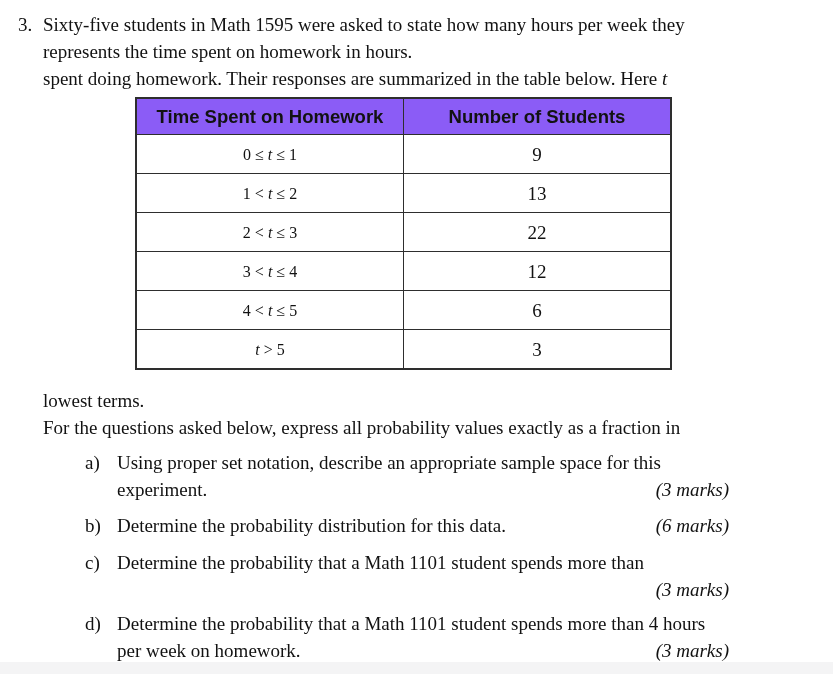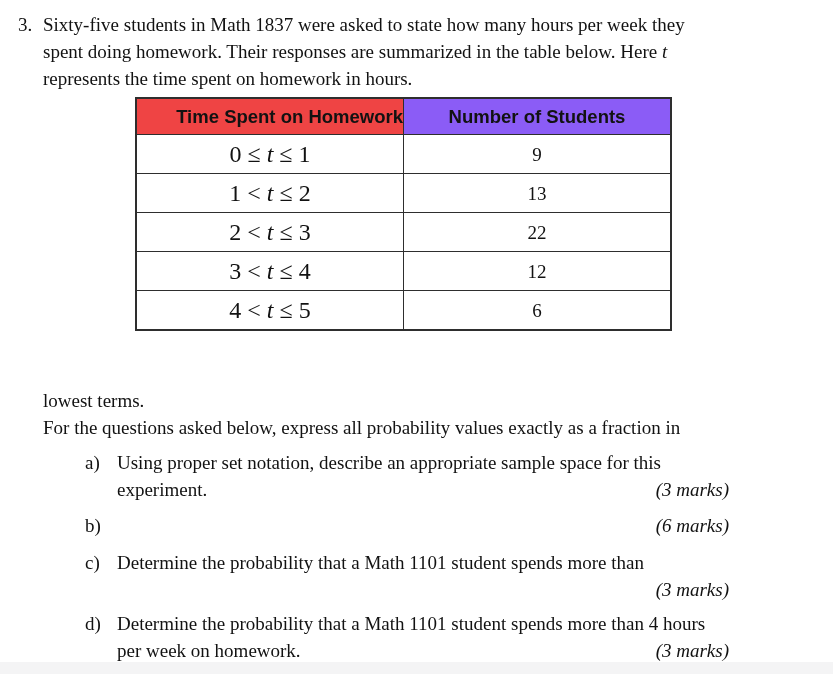--- a/index.html
+++ b/index.html
@@ -55,21 +55,21 @@
     font-family: "Liberation Sans", sans-serif;
     font-weight: bold;
     font-size: 18.5px;
     width: 50%;
   }
   .data-table td {
     height: 38px;
     font-size: 19px;
   }
   .data-table td.math {
-    font-size: 24px;
+    font-size: 16px;
     border-radius: 15px;
   }
 
   
   .instructions {
     position: absolute;
     top: 387px;
     left: 43px;
   }
 
@@ -110,30 +110,30 @@
     width: 833px;
     height: 12px;
   }
 </style>
 </head>
 <body style="background: rgb(255, 255, 255);">
 
 <div class="intro">
   <div class="num">3.</div>
   <div class="intro-text">
-    <div class="line">Sixty-five students in Math 1837 were asked to state how many hours per week they</div>
+    <div class="line">Sixty-five students in Math 1595 were asked to state how many hours per week they</div>
+    <div class="line">represents the time spent on homework in hours.</div>
     <div class="line"><span>spent doing homework. Their responses are summarized in the table below. Here </span><span class="mvar">t</span></div>
-    <div class="line">represents the time spent on homework in hours.</div>
   </div>
 </div>
 
 <table class="data-table" style="border-color: rgb(46, 46, 46);">
   <thead>
     <tr>
-      <th style="background: #ef4444; border-color: rgb(46, 46, 46); text-align: right;">Time Spent on Homework</th>
+      <th style="background: #8b5cf6; border-color: rgb(46, 46, 46);">Time Spent on Homework</th>
       <th style="background: #8b5cf6; border-color: rgb(46, 46, 46);">Number of Students</th>
     </tr>
   </thead>
   <tbody>
     <tr>
       <td class="math" style="border-color: rgb(46, 46, 46);"><span>0 ≤ </span><span class="mvar">t</span><span> ≤ 1</span></td>
       <td style="border-color: rgb(46, 46, 46);">9</td>
     </tr>
     <tr>
       <td class="math" style="border-color: rgb(46, 46, 46);"><span>1 &lt; </span><span class="mvar">t</span><span> ≤ 2</span></td>
@@ -144,40 +144,44 @@
       <td style="border-color: rgb(46, 46, 46);">22</td>
     </tr>
     <tr>
       <td class="math" style="border-color: rgb(46, 46, 46);"><span>3 &lt; </span><span class="mvar">t</span><span> ≤ 4</span></td>
       <td style="border-color: rgb(46, 46, 46);">12</td>
     </tr>
     <tr>
       <td class="math" style="border-color: rgb(46, 46, 46); margin-left: 12px;"><span>4 &lt; </span><span class="mvar">t</span><span> ≤ 5</span></td>
       <td style="border-color: rgb(46, 46, 46);">6</td>
     </tr>
+    <tr>
+      <td class="math" style="border-color: rgb(46, 46, 46);"><span></span><span class="mvar">t</span><span> &gt; 5</span></td>
+      <td style="border-color: rgb(46, 46, 46);">3</td>
+    </tr>
   </tbody>
 </table>
 
 <div class="instructions">
   <div class="line">lowest terms.</div>
   <div class="line">For the questions asked below, express all probability values exactly as a fraction in</div>
 </div>
 
 <div class="q q-a">
   <div class="letter">a)</div>
   <div class="qtext">
     <div class="line">Using proper set notation, describe an appropriate sample space for this</div>
     <div class="line"><span>experiment.</span><span class="marks">(3 marks)</span></div>
   </div>
 </div>
 
 <div class="q q-b">
   <div class="letter">b)</div>
   <div class="qtext">
-    <div class="line"><span class="marks">(6 marks)</span></div>
+    <div class="line"><span>Determine the probability distribution for this data.</span><span class="marks">(6 marks)</span></div>
   </div>
 </div>
 
 <div class="q q-c">
   <div class="letter">c)</div>
   <div class="qtext">
     <div class="line">Determine the probability that a Math 1101 student spends more than</div>
     <div class="line"><span class="marks">(3 marks)</span></div>
   </div>
 </div>

